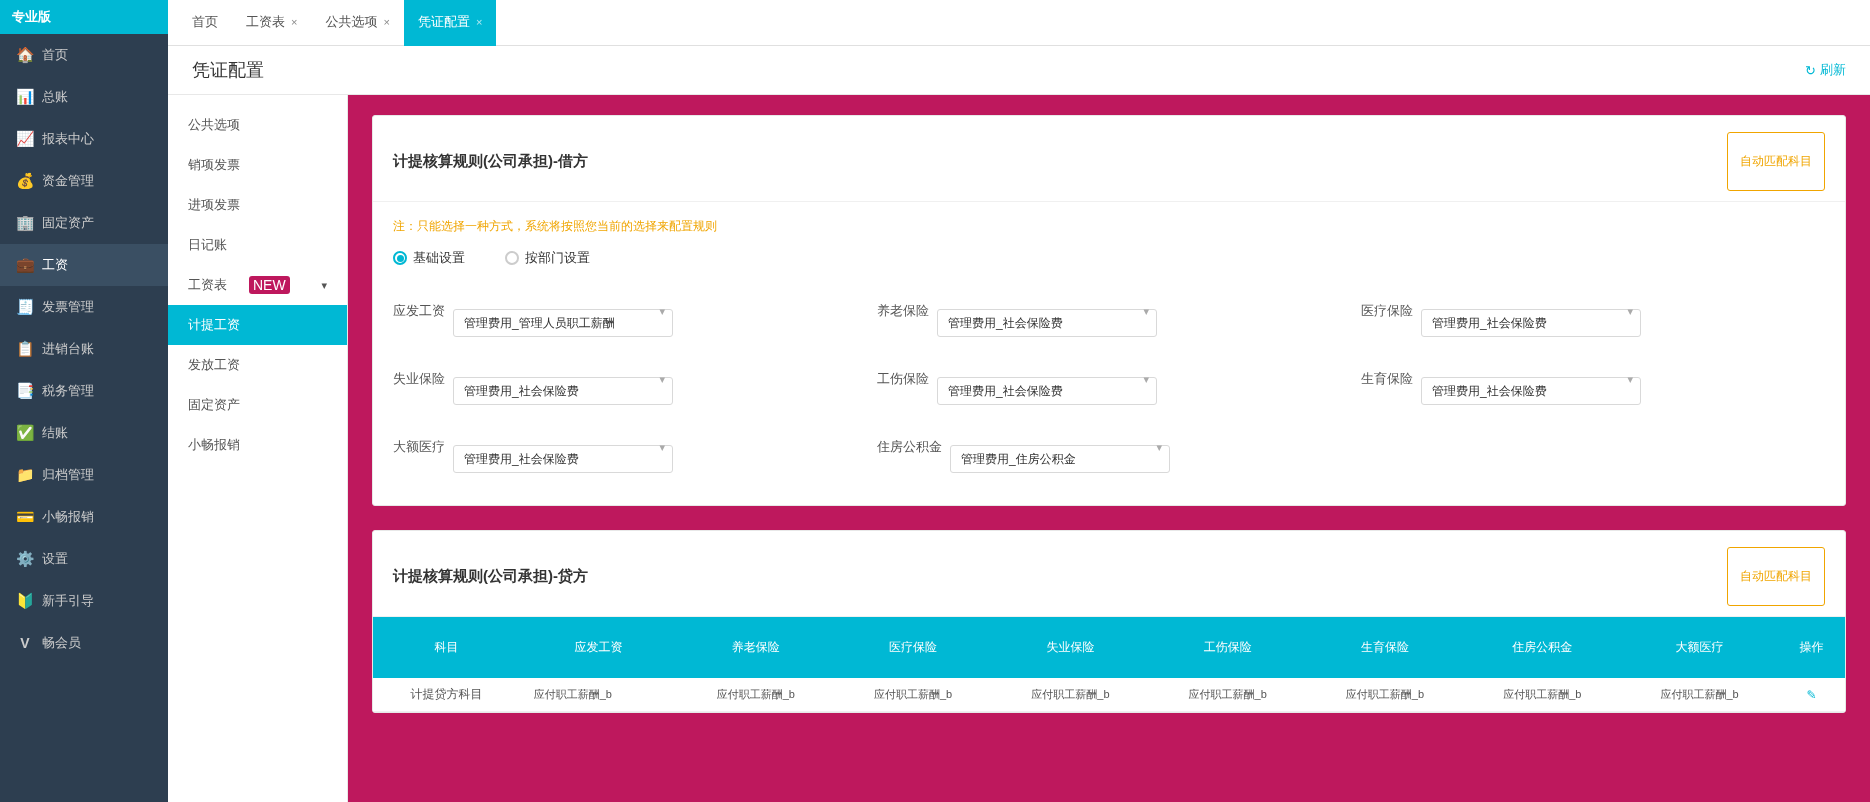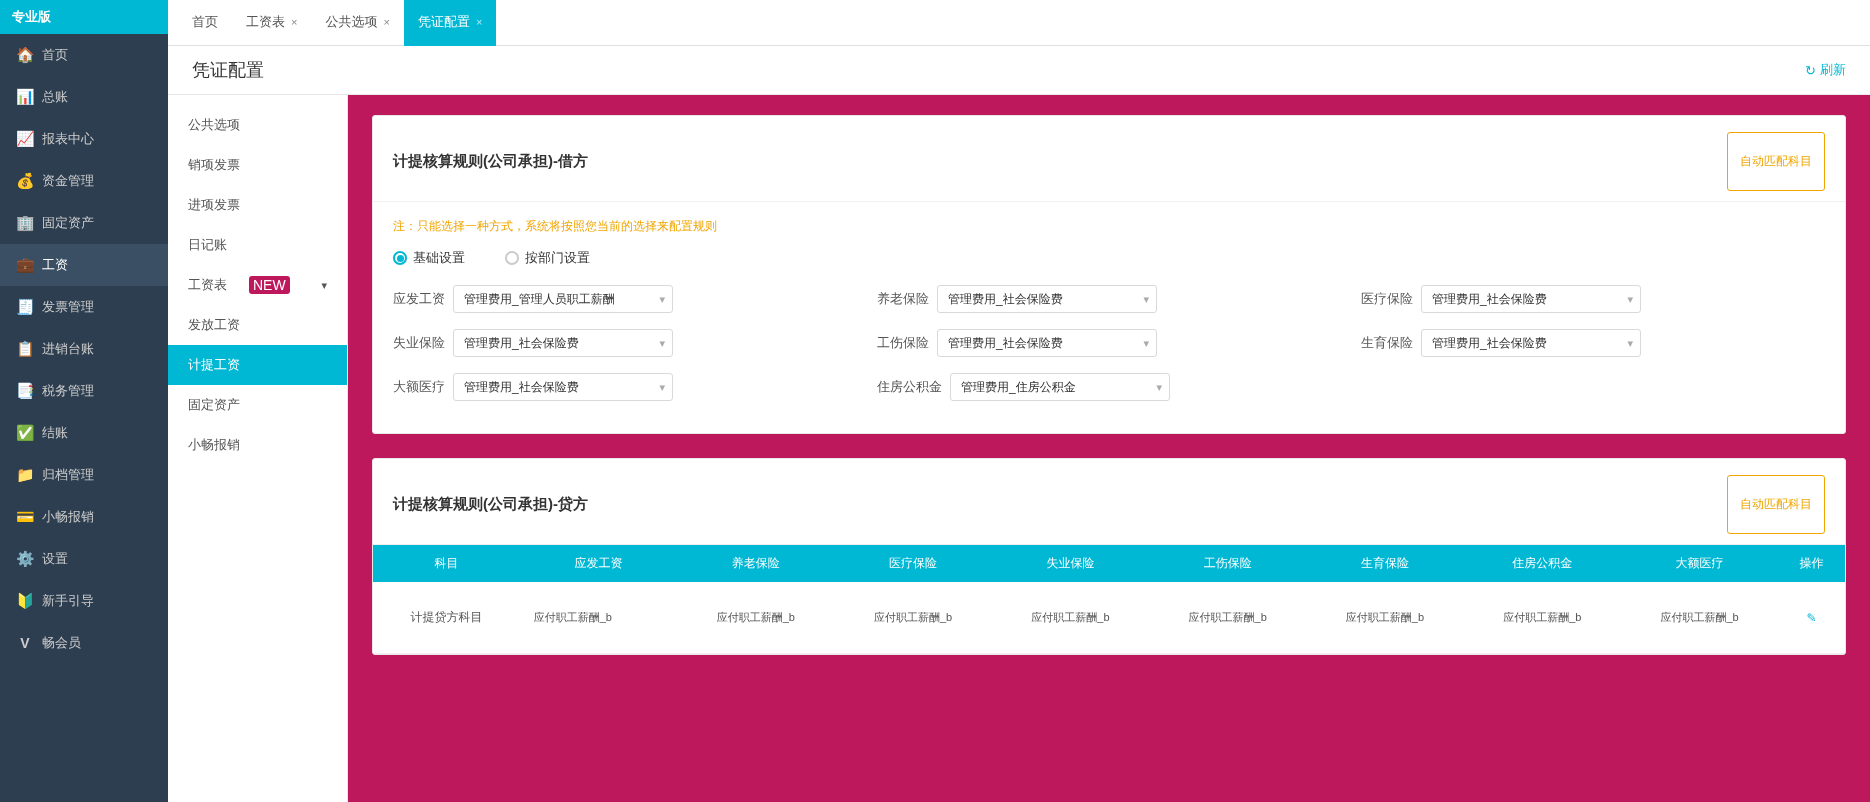--- a/index.html
+++ b/index.html
@@ -262,20 +262,21 @@
     .select-wrapper select {
       width: 100%;
       border: 1px solid #d9d9d9;
       border-radius: 3px;
       padding: 6px 28px 6px 10px;
       font-size: 12px;
       color: #333;
       background: #fff;
       appearance: none;
       cursor: pointer;
+      margin-top: 24px;
     }
     .select-arrow {
       position: absolute;
       right: 8px;
       top: 50%;
       transform: translateY(-50%);
       color: #aaa;
       pointer-events: none;
       font-size: 11px;
     }
@@ -284,31 +285,31 @@
     .data-table {
       width: 100%;
       border-collapse: collapse;
       font-size: 12px;
     }
     .data-table thead tr {
       background: #00b8d4;
       color: #fff;
     }
     .data-table thead th {
-      padding: 10px 8px;
+      padding: 22px 8px;
       text-align: center;
       font-weight: normal;
       border: none;
     }
     .data-table tbody tr {
       background: #fff;
       border-bottom: 1px solid #f0f0f0;
     }
     .data-table tbody td {
-      padding: 27px 8px;
+      padding: 8px 8px;
       text-align: center;
       color: #555;
       border: none;
     }
     .edit-icon {
       color: #00b8d4;
       cursor: pointer;
     }
   </style>
 </head>
@@ -422,25 +423,25 @@
       <div class="left-nav-item">
         <span>日记账</span>
       </div>
       <div class="left-nav-item" style="justify-content:space-between;">
         <span style="display:flex;align-items:center;gap:4px;">
           <span>工资表</span>
           <span class="nav-badge">NEW</span>
         </span>
         <span class="arrow">▾</span>
       </div>
+      <div class="left-nav-item active">
+        <span>计提工资</span>
+      </div>
       <div class="left-nav-item">
         <span>发放工资</span>
-      </div>
-      <div class="left-nav-item active">
-        <span>计提工资</span>
       </div>
       <div class="left-nav-item">
         <span>固定资产</span>
       </div>
       <div class="left-nav-item">
         <span>小畅报销</span>
       </div>
     </div>
 
     <div class="main-content">

